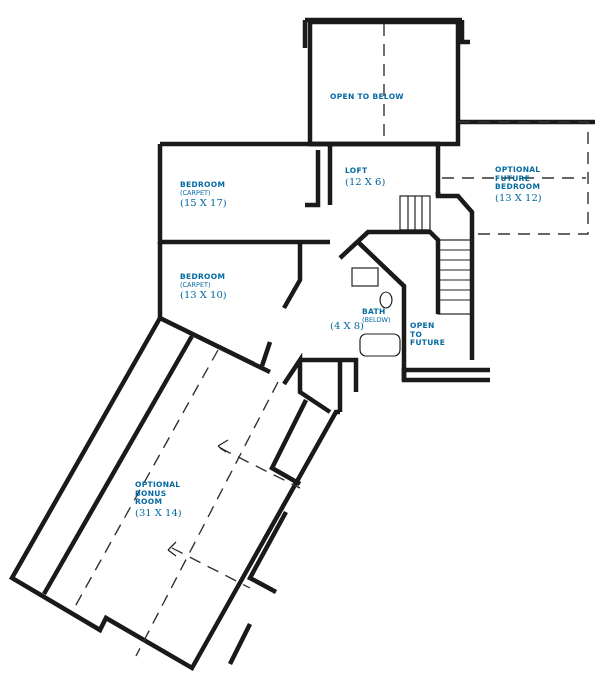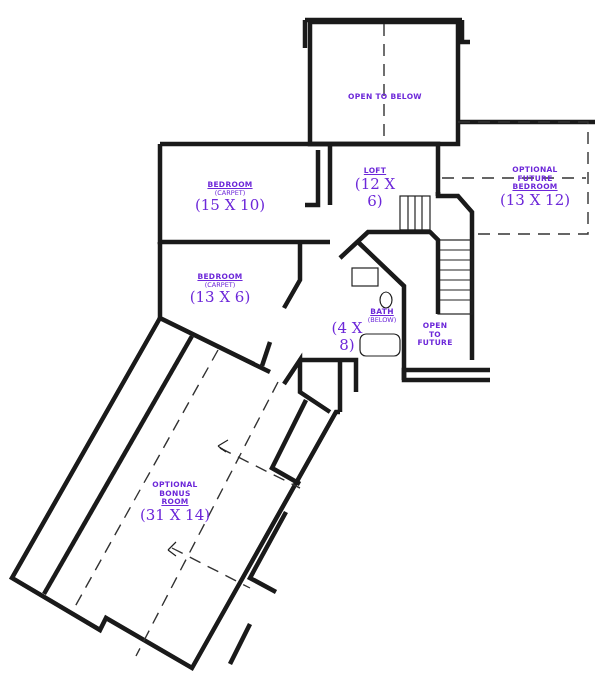--- a/index.html
+++ b/index.html
@@ -1,25 +1,25 @@
 <!DOCTYPE html>
 <html><head>
   <meta charset="utf-8">
   <style>
     html, body { margin: 0; padding: 0; background: #ffffff; }
     body { width: 600px; height: 686px; position: relative; overflow: hidden; }
     #plan { position: absolute; left: 0; top: 0; width: 600px; height: 686px; }
     .wall { fill: none; stroke: #1a1a1a; stroke-width: 4.5; stroke-linejoin: miter; }
     .dash { fill: none; stroke: #333; stroke-width: 1.4; stroke-dasharray: 12 8; }
     .thin { fill: none; stroke: #222; stroke-width: 1.2; }
-    .lbl { position: absolute; text-align: center; color: #6d28d9; font-family: "DejaVu Sans", sans-serif; line-height: 1.15; }
+    .lbl { position: absolute; text-align: left; color: #0369a1; font-family: "DejaVu Sans", sans-serif; line-height: 1.15; }
     .lbl .name { font-size: 7.5px; font-weight: bold; letter-spacing: 0.3px; }
-    .lbl .name.ul { text-decoration: underline; }
+    .lbl .name.ul { }
     .lbl .sub { font-size: 6.5px; }
-    .lbl .dim { font-family: "DejaVu Serif", serif; font-size: 15px; }
+    .lbl .dim { font-family: "DejaVu Serif", serif; font-size: 10px; }
   </style>
 </head>
 <body>
 
 <svg id="plan" viewBox="0 0 600 686" xmlns="http://www.w3.org/2000/svg">
 
   <g>
     <rect class="wall" x="310" y="22" width="148" height="122"></rect>
     <path class="wall" d="M305 20 L462 20 M305 20 L305 48 M462 20 L462 42 L470 42"></path>
     <line class="dash" x1="384" y1="24" x2="384" y2="142"></line>
@@ -86,39 +86,39 @@
   </g>
 </svg>
 
 <div class="lbl" style="left:330px;top:93px;width:110px;">
   <div class="name">OPEN TO BELOW</div>
 </div>
 
 <div class="lbl" style="left:180px;top:181px;width:100px;">
   <div class="name ul">BEDROOM</div>
   <div class="sub">(CARPET)</div>
-  <div class="dim">(15 X 10)</div>
+  <div class="dim">(15 X 17)</div>
 </div>
 
 <div class="lbl" style="left:345px;top:167px;width:60px;">
   <div class="name ul">LOFT</div>
   <div class="dim">(12 X 6)</div>
 </div>
 
 <div class="lbl" style="left:495px;top:166px;width:80px;">
   <div class="name">OPTIONAL</div>
   <div class="name">FUTURE</div>
   <div class="name ul">BEDROOM</div>
   <div class="dim">(13 X 12)</div>
 </div>
 
 <div class="lbl" style="left:180px;top:273px;width:80px;">
   <div class="name ul">BEDROOM</div>
   <div class="sub">(CARPET)</div>
-  <div class="dim">(13 X 6)</div>
+  <div class="dim">(13 X 10)</div>
 </div>
 
 <div class="lbl" style="left:362px;top:308px;width:40px;">
   <div class="name ul">BATH</div>
   <div class="sub">(BELOW)</div>
 </div>
 <div class="lbl" style="left:330px;top:320px;width:34px;">
   <div class="dim">(4 X 8)</div>
 </div>
 

